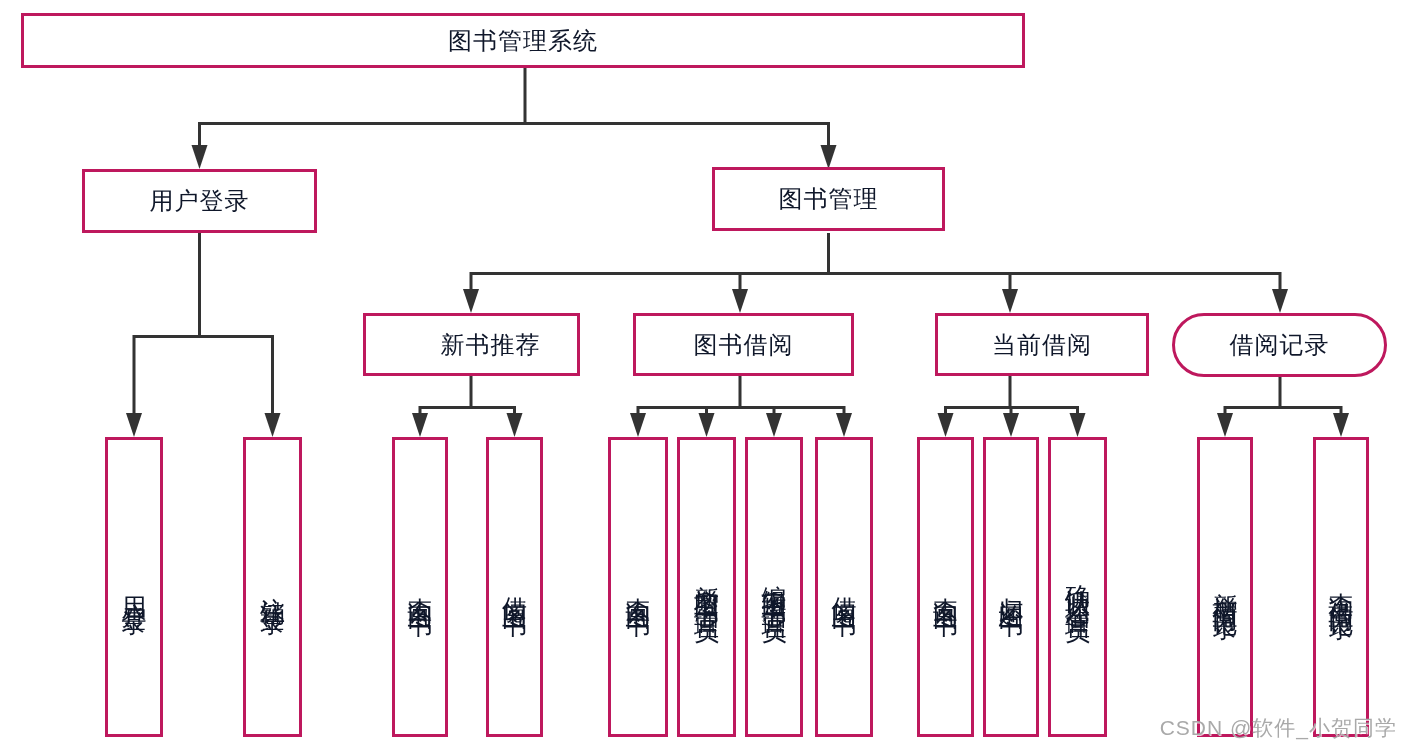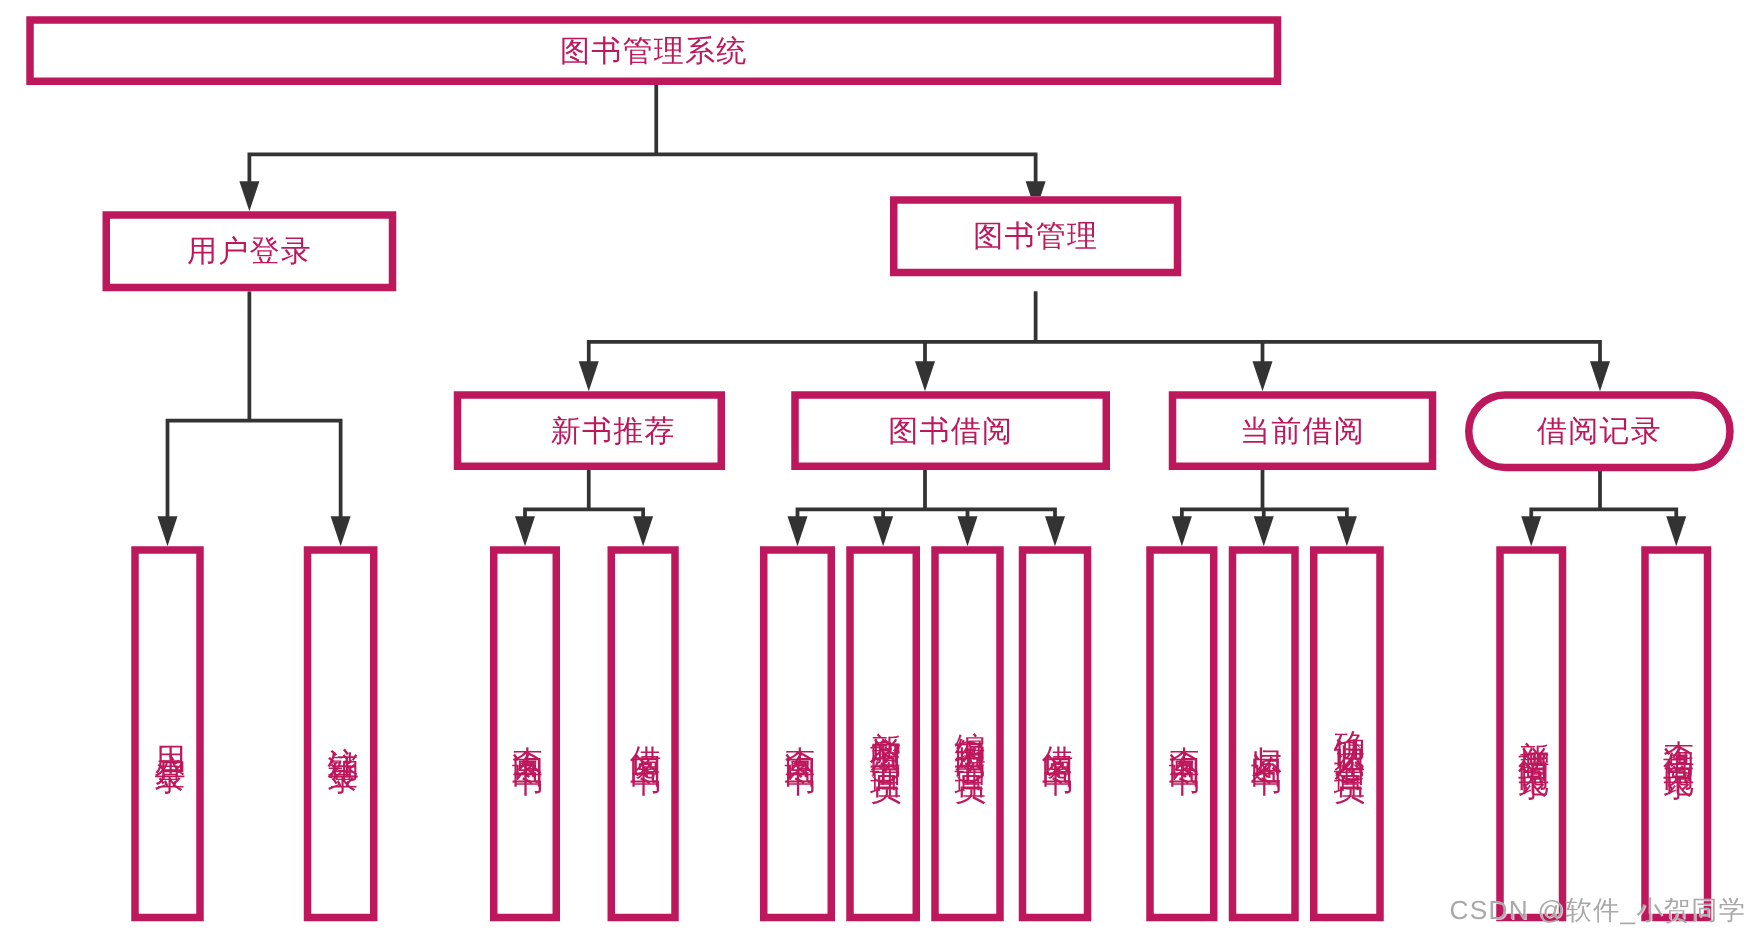--- a/index.html
+++ b/index.html
@@ -3,22 +3,22 @@
 <meta charset="utf-8">
 <style>
   html,body{margin:0;padding:0;background:#ffffff;}
   .stage{
     position:relative;width:1405px;height:747px;background:#ffffff;
     font-family:"Liberation Sans","DejaVu Sans",sans-serif;overflow:hidden;
   }
   .wires{position:absolute;left:0;top:0;pointer-events:none;}
   .node{
     position:absolute;box-sizing:border-box;background:#ffffff;
-    border:6px solid #be185d;color:#be185d;
-    display:flex;align-items:center;justify-content:center;font-family:Liberation Mono, monospace;
+    border:3px solid #be185d;color:#0f172a;
+    display:flex;align-items:center;justify-content:center;
   }
   .hbox{font-size:24px;letter-spacing:1px;white-space:nowrap;}
   .vbox{
     font-size:25px;line-height:1;
     writing-mode:vertical-rl;text-orientation:mixed;
     letter-spacing:5px;
   }
   .watermark{
     position:absolute;right:8px;bottom:5px;
     font-size:21px;color:#a9a9a9;letter-spacing:1px;
@@ -68,24 +68,24 @@
       <polygon points="1003,413 1019,413 1011,437"></polygon>
       <polygon points="1069.5,413 1085.5,413 1077.5,437"></polygon>
       <polygon points="1217,413 1233,413 1225,437"></polygon>
       <polygon points="1333,413 1349,413 1341,437"></polygon>
     </g>
   </svg>
 
   <div class="node hbox" style="left:21px;top:13px;width:1004px;height:55px;">图书管理系统</div>
 
   <div class="node hbox" style="left:82px;top:169px;width:235px;height:64px;">用户登录</div>
-  <div class="node hbox" style="left:712px;top:157px;width:233px;height:64px;">图书管理</div>
+  <div class="node hbox" style="left:712px;top:167px;width:233px;height:64px;">图书管理</div>
 
   <div class="node hbox" style="left:363px;top:313px;width:217px;height:63px;padding-left:38px;">新书推荐</div>
-  <div class="node hbox" style="left:633px;top:313px;width:255px;height:63px;">图书借阅</div>
+  <div class="node hbox" style="left:633px;top:313px;width:221px;height:63px;">图书借阅</div>
   <div class="node hbox" style="left:903px;top:313px;width:214px;height:63px;margin-left:32px;">当前借阅</div>
   <div class="node hbox" style="left:1172px;top:313px;width:215px;height:64px;border-radius:32px;">借阅记录</div>
 
   <div class="node vbox" style="left:105px;top:437px;width:58px;height:300px;">用户登录</div>
   <div class="node vbox" style="left:243px;top:437px;width:59px;height:300px;">注销登录</div>
 
   <div class="node vbox" style="left:392px;top:437px;width:56px;height:300px;">查询图书</div>
   <div class="node vbox" style="left:486px;top:437px;width:57px;height:300px;">借阅图书</div>
 
   <div class="node vbox" style="left:608px;top:437px;width:60px;height:300px;">查询图书</div>

